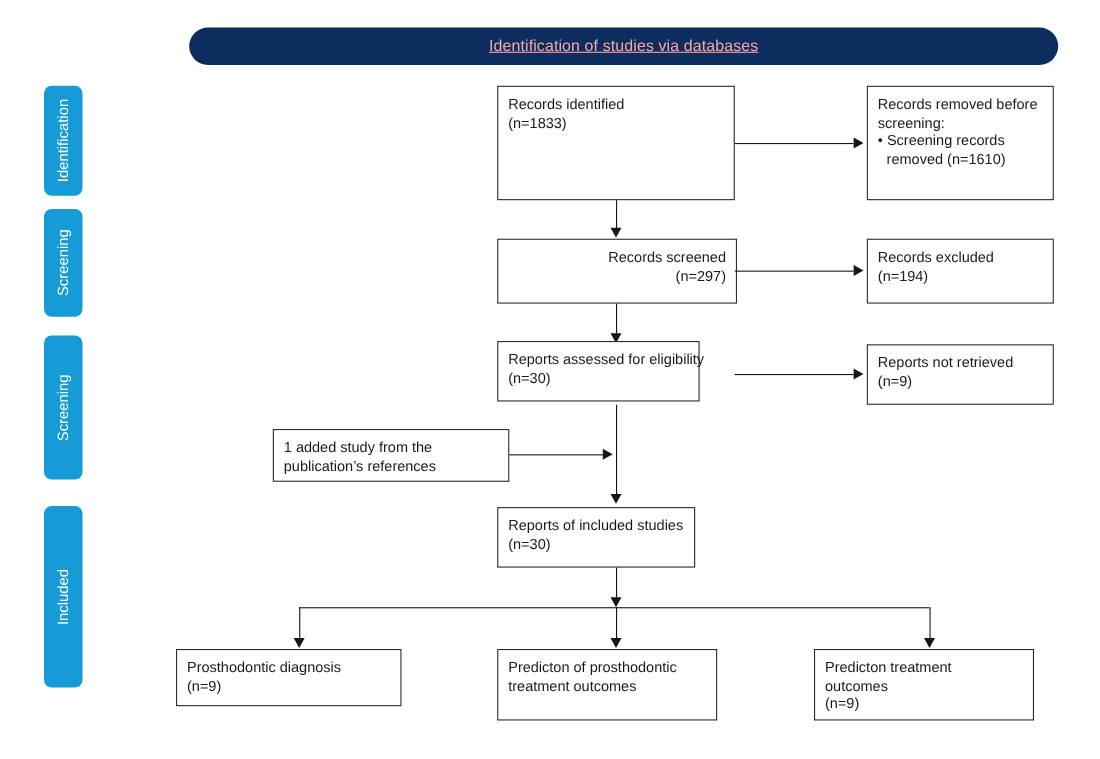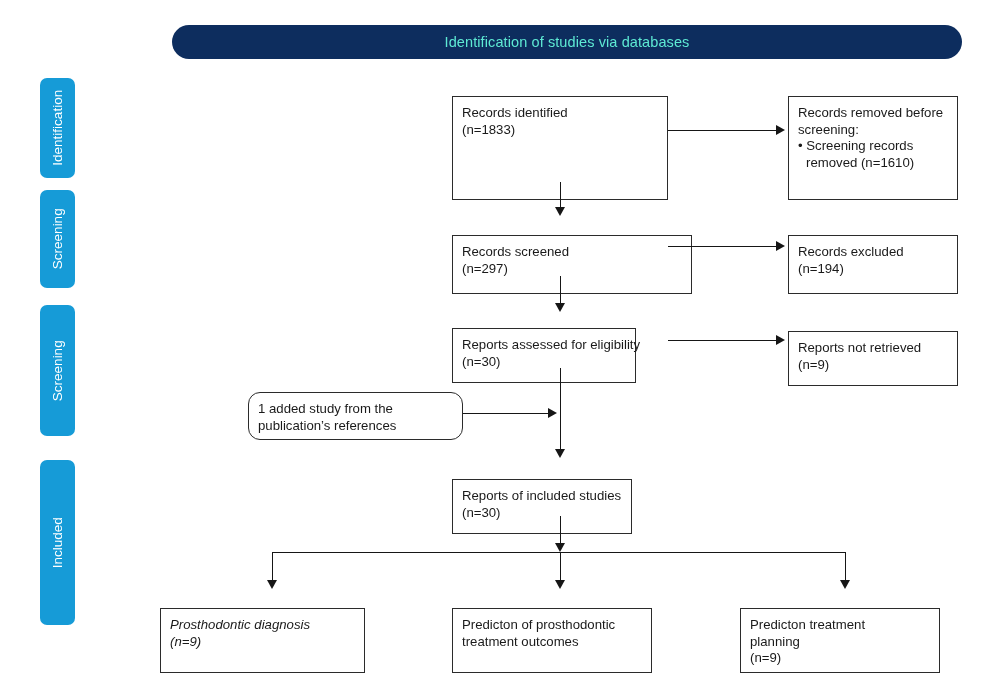--- a/index.html
+++ b/index.html
@@ -26,25 +26,26 @@
     top: 25px;
     width: 790px;
     height: 34px;
     background: #0d2d5e;
     border-radius: 17px;
     display: flex;
     align-items: center;
     justify-content: center;
   }
   .header-bar .header-title {
-    color: #5eead4;
+    color: #fca5a5;
     font-size: 14.5px;
     letter-spacing: .1px;
     line-height: 1;
     white-space: nowrap;
+    text-decoration: underline;
   }
 
   
   .stage-tab {
     position: absolute;
     left: 40px;
     width: 35px;
     background: #169bd7;
     border-radius: 7px;
     display: flex;
@@ -60,21 +61,20 @@
     transform-origin: center center;
   }
 
   
   .node {
     position: absolute;
     box-sizing: border-box;
     background: #ffffff;
     border: 1.3px solid #2b2b2b;
     padding: 8px 9px 6px 9px;
-    margin-top: 18px;
   }
   .node .line {
     display: block;
     color: #1a1a1a;
     font-size: 13.2px;
     line-height: 16.5px;
     white-space: pre;
   }
   .node .line.bullet {
     padding-left: 0px;
@@ -145,21 +145,21 @@
     <span class="line bullet">• Screening records</span>
     <span class="line bullet-cont">removed (n=1610)</span>
   </div>
 
   <div class="hline" style="left:668px; top:130px; width:108px;"></div>
   <div class="arrow-right" style="left:776px; top:125px;"></div>
 
   <div class="vline" style="left:560px; top:182px; height:26px;"></div>
   <div class="arrow-down" style="left:554.5px; top:207px;"></div>
 
-  <div class="node" style="left:452px; top:217px; width:240px; height:59px;">
+  <div class="node" style="left:452px; top:217px; width:218px; height:59px;text-align:right;">
     <span class="line">Records screened</span>
     <span class="line">(n=297)</span>
   </div>
 
   <div class="node" style="left:788px; top:217px; width:170px; height:59px;">
     <span class="line">Records excluded</span>
     <span class="line">(n=194)</span>
   </div>
 
   <div class="hline" style="left:668px; top:246px; width:108px;"></div>
@@ -174,21 +174,21 @@
   </div>
 
   <div class="node" style="left:788px; top:313px; width:170px; height:55px;">
     <span class="line">Reports not retrieved</span>
     <span class="line">(n=9)</span>
   </div>
 
   <div class="hline" style="left:668px; top:340px; width:108px;"></div>
   <div class="arrow-right" style="left:776px; top:335px;"></div>
 
-  <div class="node" style="left:248px; top:374px; width:215px; height:48px;border-radius:12px;">
+  <div class="node" style="left:248px; top:390px; width:215px; height:48px;">
     <span class="line">1 added study from the</span>
     <span class="line">publication’s references</span>
   </div>
 
   <div class="hline" style="left:463px; top:413px; width:85px;"></div>
   <div class="arrow-right" style="left:548px; top:408px;"></div>
 
   <div class="vline" style="left:560px; top:368px; height:82px;"></div>
   <div class="arrow-down" style="left:554.5px; top:449px;"></div>
 
@@ -204,29 +204,29 @@
 
   <div class="vline" style="left:272px; top:552px; height:29px;"></div>
   <div class="arrow-down" style="left:266.5px; top:580px;"></div>
 
   <div class="vline" style="left:560px; top:552px; height:29px;"></div>
   <div class="arrow-down" style="left:554.5px; top:580px;"></div>
 
   <div class="vline" style="left:845px; top:552px; height:29px;"></div>
   <div class="arrow-down" style="left:839.5px; top:580px;"></div>
 
-  <div class="node" style="left:160px; top:590px; width:205px; height:65px;font-style:italic;">
+  <div class="node" style="left:160px; top:590px; width:205px; height:52px;">
     <span class="line">Prosthodontic diagnosis</span>
     <span class="line">(n=9)</span>
   </div>
 
   <div class="node" style="left:452px; top:590px; width:200px; height:65px;">
     <span class="line">Predicton of prosthodontic</span>
     <span class="line">treatment outcomes</span>
   </div>
 
   <div class="node" style="left:740px; top:590px; width:200px; height:65px;">
     <span class="line">Predicton treatment</span>
-    <span class="line">planning</span>
+    <span class="line">outcomes</span>
     <span class="line">(n=9)</span>
   </div>
 
 </div>
 
 </body></html>

